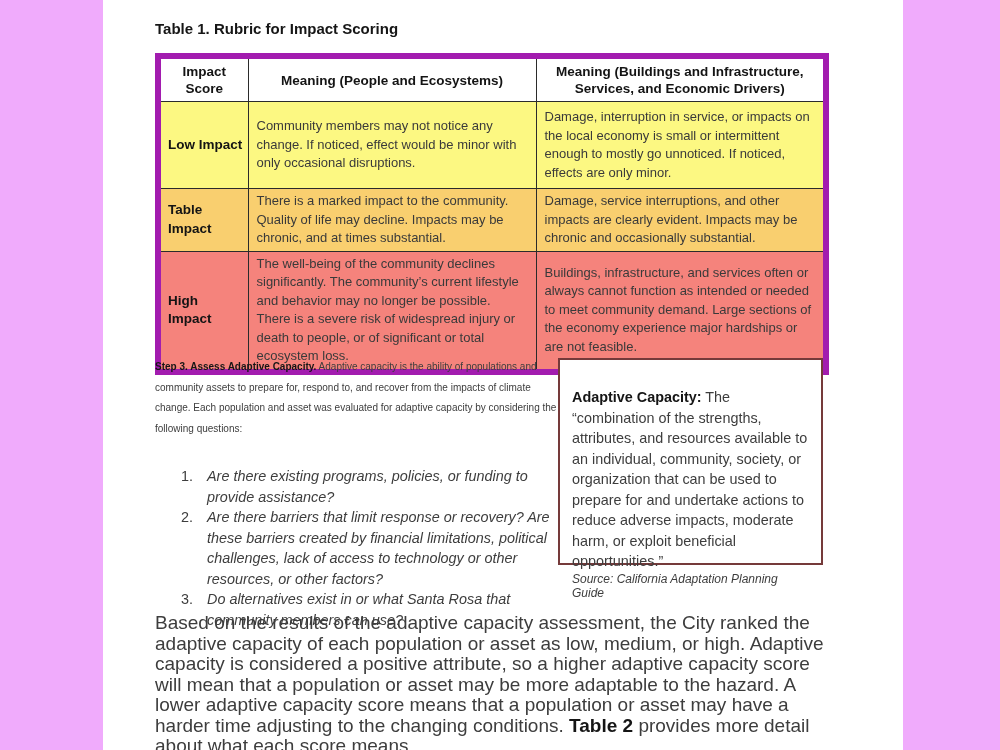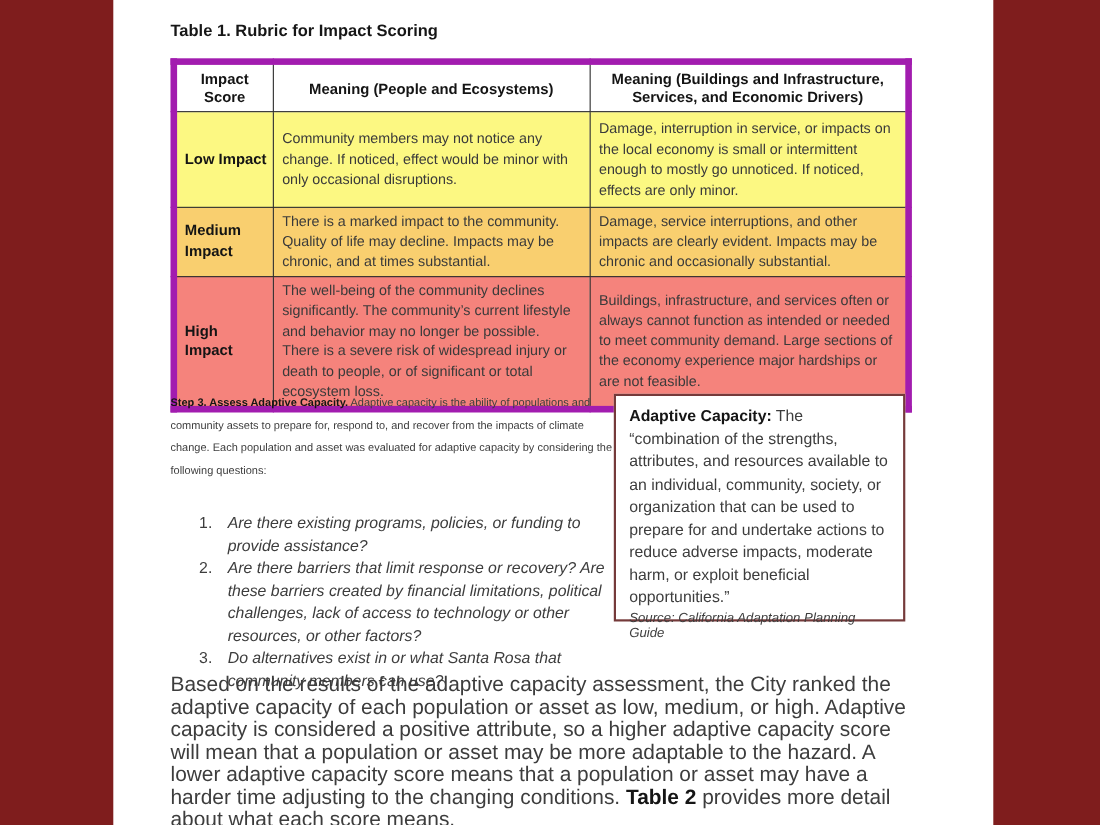--- a/index.html
+++ b/index.html
@@ -1,19 +1,19 @@
 <!DOCTYPE html>
 <html><head>
 <meta charset="utf-8">
 <style>
   * { margin: 0; padding: 0; box-sizing: border-box; }
   html, body { width: 1000px; height: 750px; background: #000; overflow: hidden; }
   body { font-family: "Liberation Sans", sans-serif; }
 
-  .stage { position: relative; width: 1000px; height: 750px; background: #7f1d1d; }
+  .stage { position: relative; width: 1000px; height: 750px; background: #f0abfc; }
   .page {
     position: absolute; left: 103px; top: 0;
     width: 800px; height: 750px;
     background: #ffffff; color: #3c3c3c;
   }
 
   .page-title {
     position: absolute; left: 52px; top: 20px;
     font-size: 15px; font-weight: bold; color: #161616;
   }
@@ -52,21 +52,21 @@
   .q-item { display: flex; font-size: 14.4px; line-height: 20.5px; color: #3d3d3d; }
   .q-num { width: 26px; flex: 0 0 26px; }
   .q-text { width: 352px; font-style: italic; }
   .q-item.wide .q-text { width: 572px; }
 
   
   .callout {
     position: absolute; left: 455px; top: 358px;
     width: 265px; height: 207px;
     border: 2px solid #753a3a; background: #ffffff;
-    padding: 9px 12px 8px 12px;
+    padding: 27px 12px 8px 12px;
     font-size: 14.4px; line-height: 20.5px; color: #3d3d3d;
   }
   .callout-term { font-weight: bold; color: #151515; }
   .callout-source {
     margin-top: 0; font-style: italic; font-size: 12px;
     line-height: 14px; color: #3d3d3d;
   }
 
   
   .closing {
@@ -94,21 +94,21 @@
         <th>Impact Score</th>
         <th>Meaning (People and Ecosystems)</th>
         <th>Meaning (Buildings and Infrastructure, Services, and Economic Drivers)</th>
       </tr>
       <tr style="height: 87px; background-color: rgb(252, 248, 130);">
         <td class="cell-score">Low Impact</td>
         <td class="cell-meaning">Community members may not notice any change. If noticed, effect would be minor with only occasional disruptions.</td>
         <td class="cell-meaning">Damage, interruption in service, or impacts on the local economy is small or intermittent enough to mostly go unnoticed. If noticed, effects are only minor.</td>
       </tr>
       <tr style="height: 56px; background-color: rgb(249, 207, 111);">
-        <td class="cell-score">Medium Impact</td>
+        <td class="cell-score">Table Impact</td>
         <td class="cell-meaning">There is a marked impact to the community. Quality of life may decline. Impacts may be chronic, and at times substantial.</td>
         <td class="cell-meaning">Damage, service interruptions, and other impacts are clearly evident. Impacts may be chronic and occasionally substantial.</td>
       </tr>
       <tr style="height: 93px; background-color: rgb(245, 131, 124);">
         <td class="cell-score">High Impact</td>
         <td class="cell-meaning">The well-being of the community declines significantly. The community’s current lifestyle and behavior may no longer be possible. There is a severe risk of widespread injury or death to people, or of significant or total ecosystem loss.</td>
         <td class="cell-meaning">Buildings, infrastructure, and services often or always cannot function as intended or needed to meet community demand. Large sections of the economy experience major hardships or are not feasible.</td>
       </tr>
     </tbody>
       </table>

